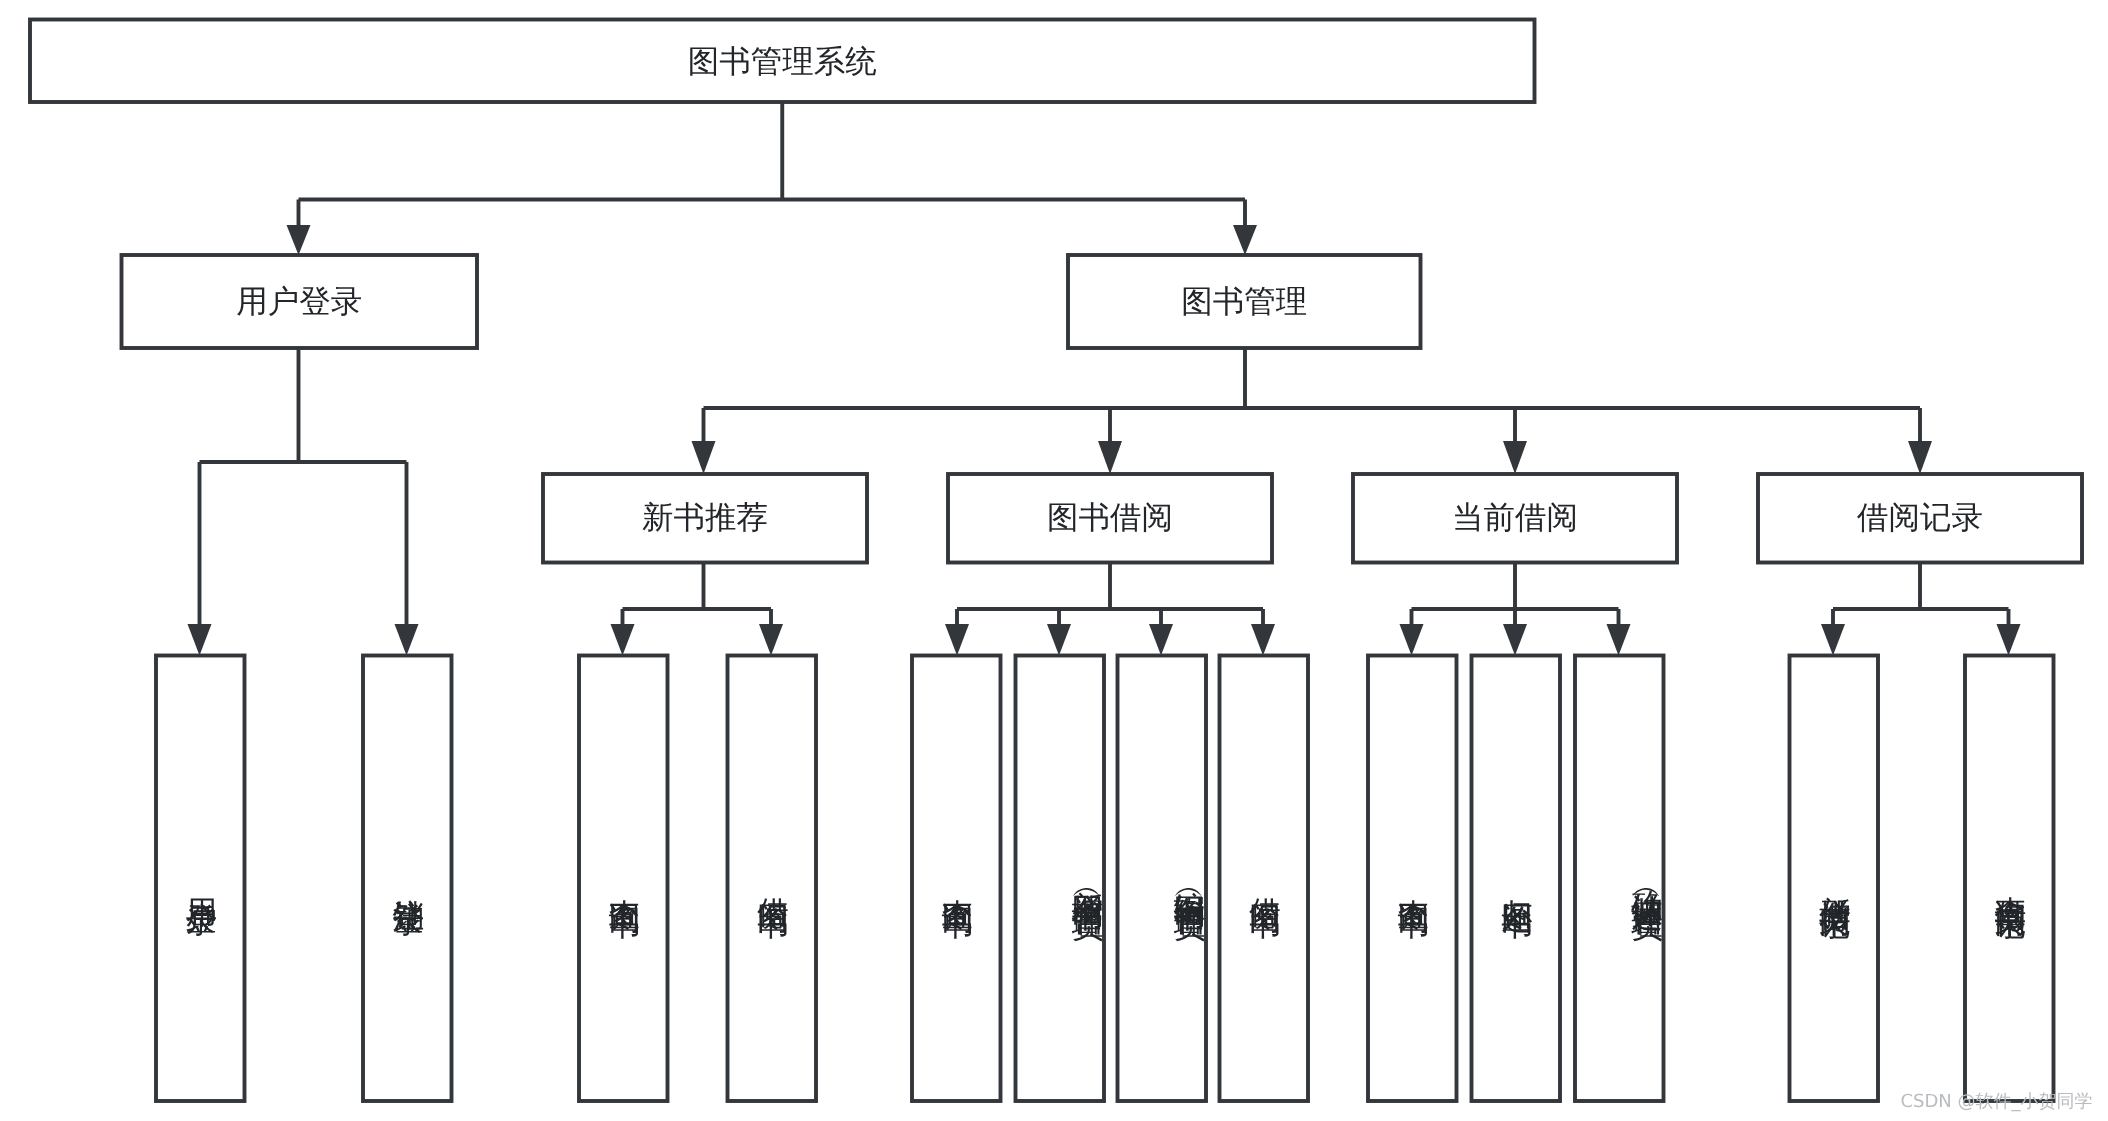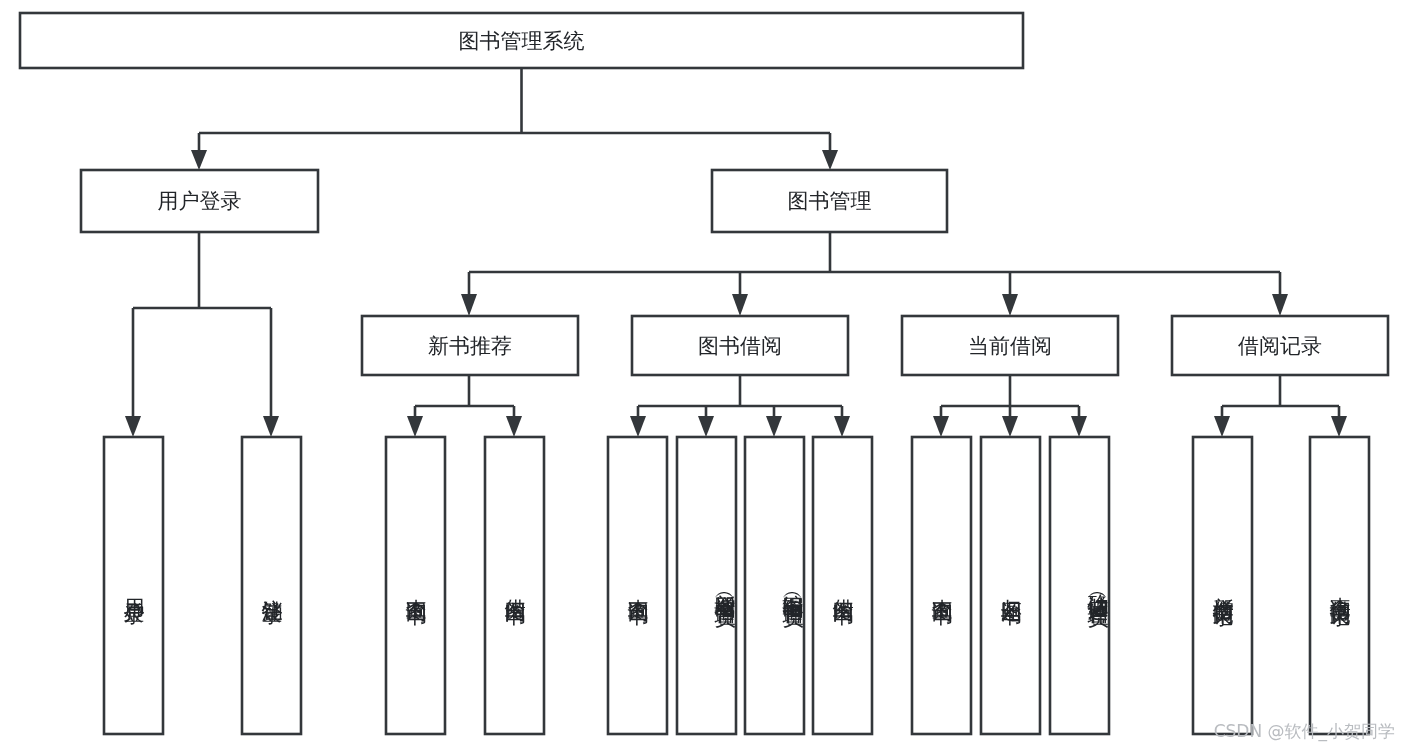--- a/index.html
+++ b/index.html
@@ -62,21 +62,21 @@
     justify-content: center;
     text-align: center;
     white-space: nowrap;
     user-select: none;
   }
   .watermark {
     position: absolute;
     right: 10px;
     bottom: 4px;
     font-family: "DejaVu Sans", "Liberation Sans", sans-serif;
-    font-size: 17px;
+    font-size: 12px;
     color: #b9bcc0;
     white-space: nowrap;
     user-select: none;
   }
 </style>
 </head>
 <body>
 
 <div id="diagram-root">
 

